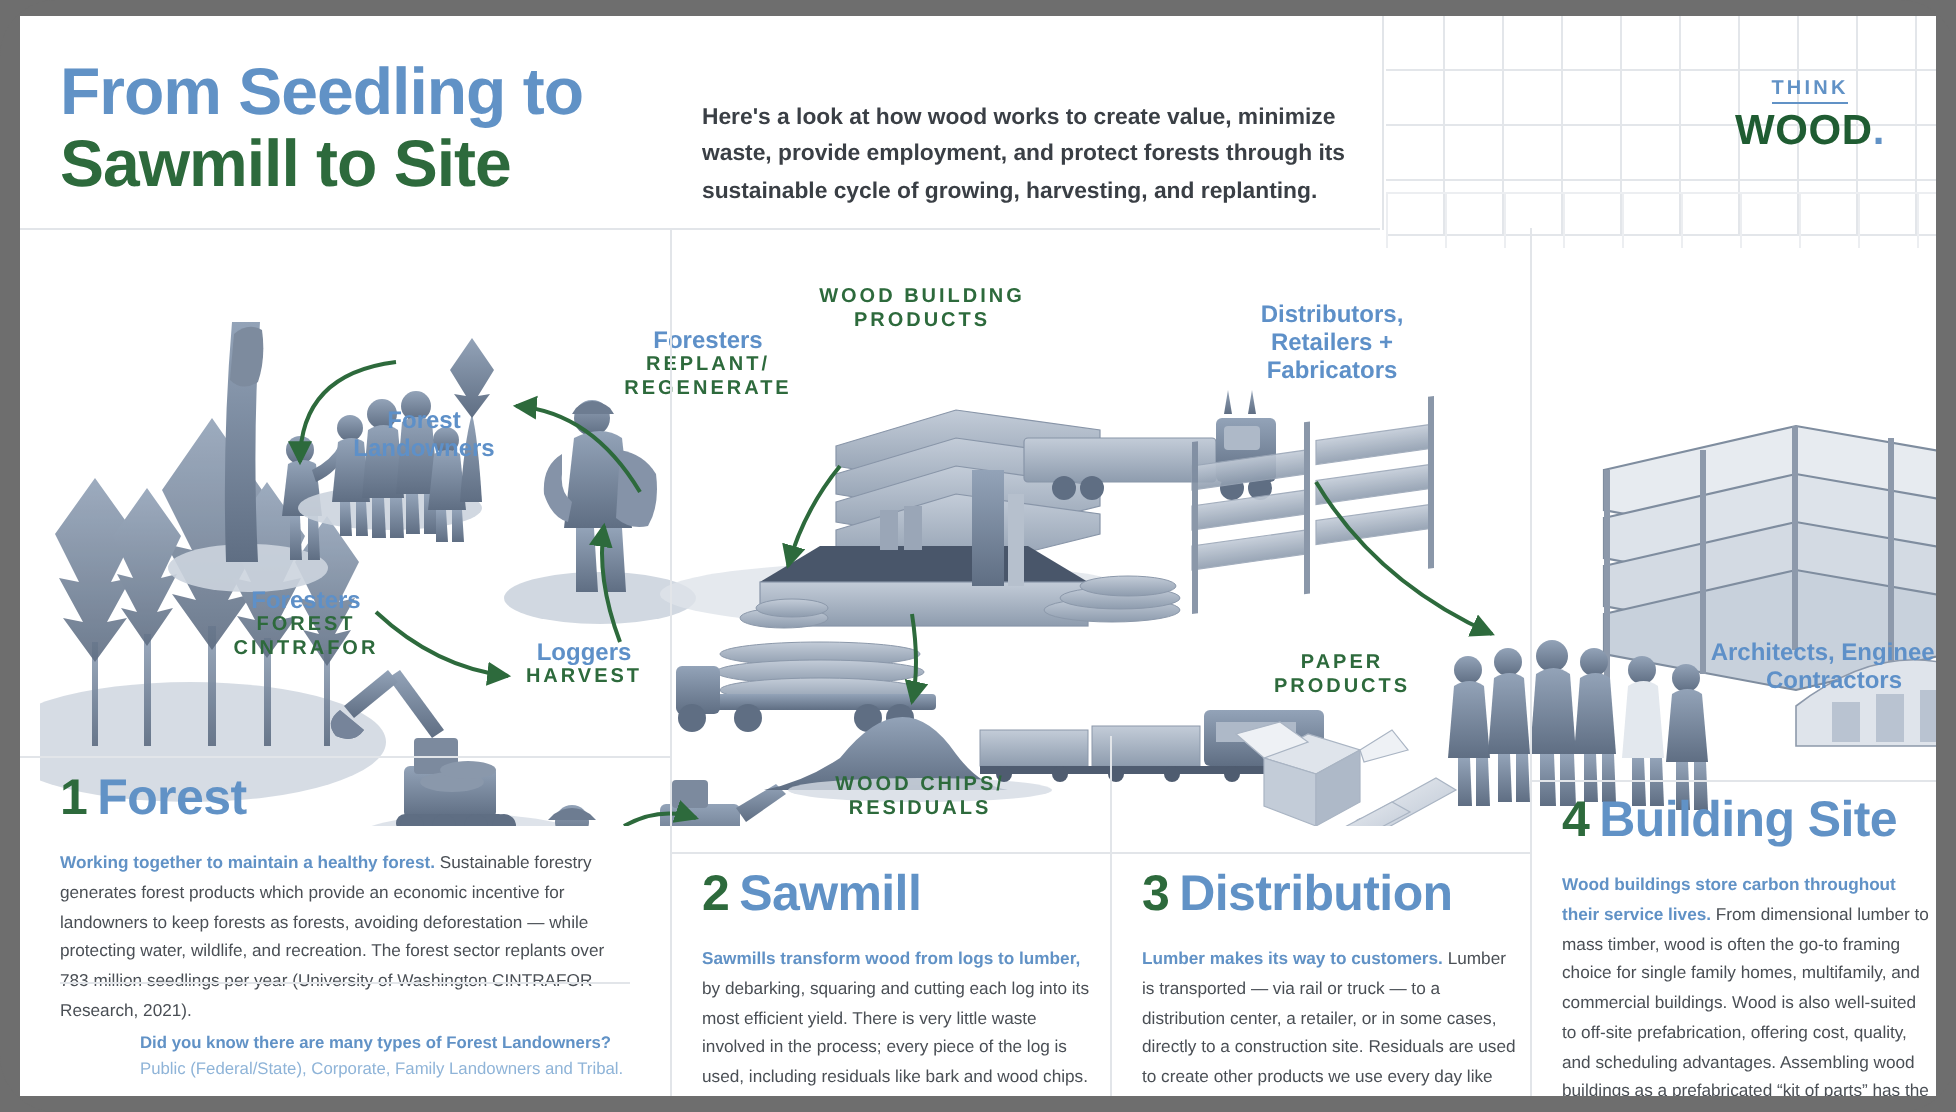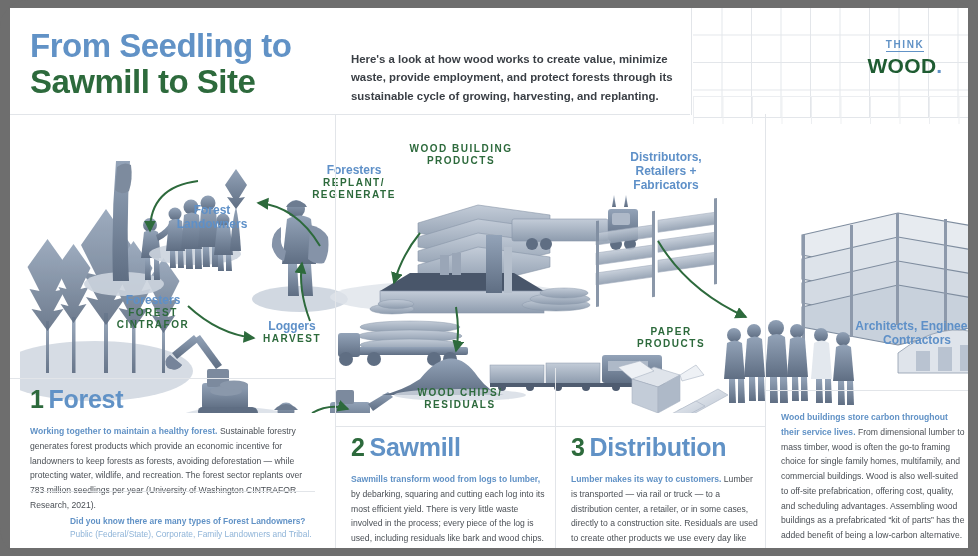--- a/index.html
+++ b/index.html
@@ -482,17 +482,20 @@
     </div>
 
     <div class="sec" style="left:561px;top:427px;width:190px;">
       <h2>
         <span class="num">3</span><span class="nm">Distribution</span>
       </h2>
       <p><span class="lead">Lumber makes its way to customers.</span><span> Lumber is transported — via rail or truck — to a distribution center, a retailer, or in some cases, directly to a construction site. Residuals are used to create other products we use every day like mulch, paper, or cardboard.</span></p>
     </div>
 
     <div class="sec sec4" style="left:771px;top:390px;width:185px;">
+      <h2>
+        <span class="num">4</span><span class="nm">Building Site</span>
+      </h2>
       <p><span class="lead">Wood buildings store carbon throughout their service lives.</span><span> From dimensional lumber to mass timber, wood is often the go-to framing choice for single family homes, multifamily, and commercial buildings. Wood is also well-suited to off-site prefabrication, offering cost, quality, and scheduling advantages. Assembling wood buildings as a prefabricated “kit of parts” has the added benefit of being a low-carbon alternative.</span></p>
     </div>
 
   </div>
 </div>
 
 </body></html>

